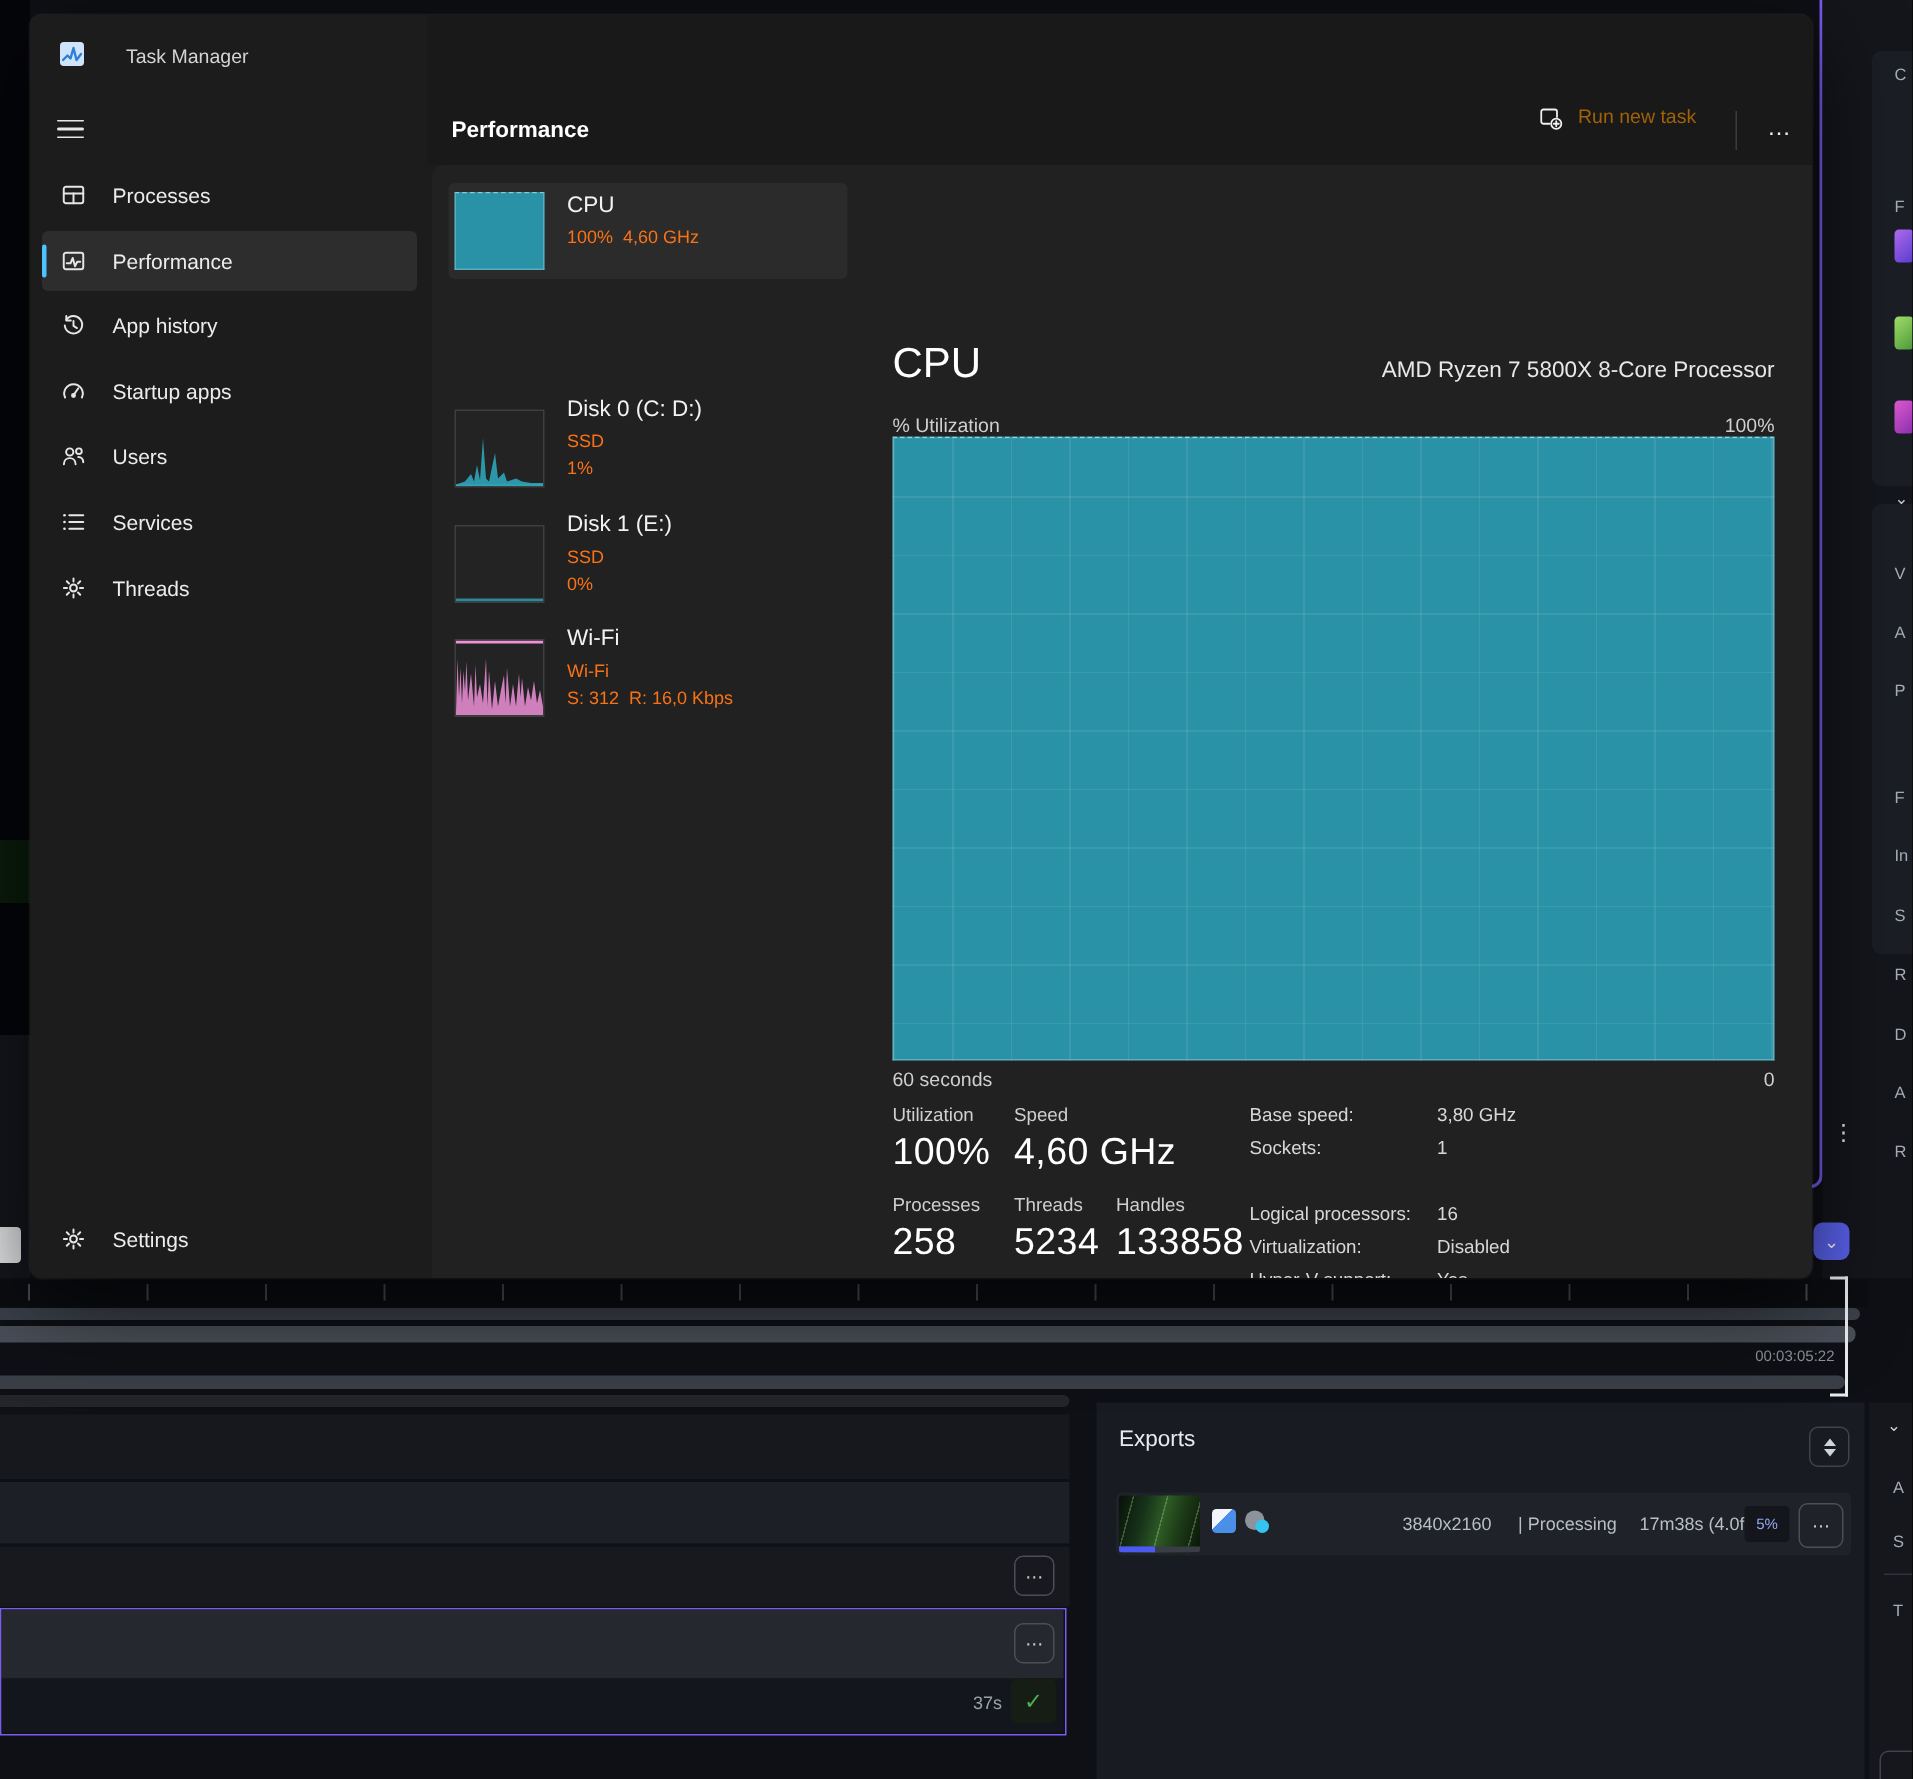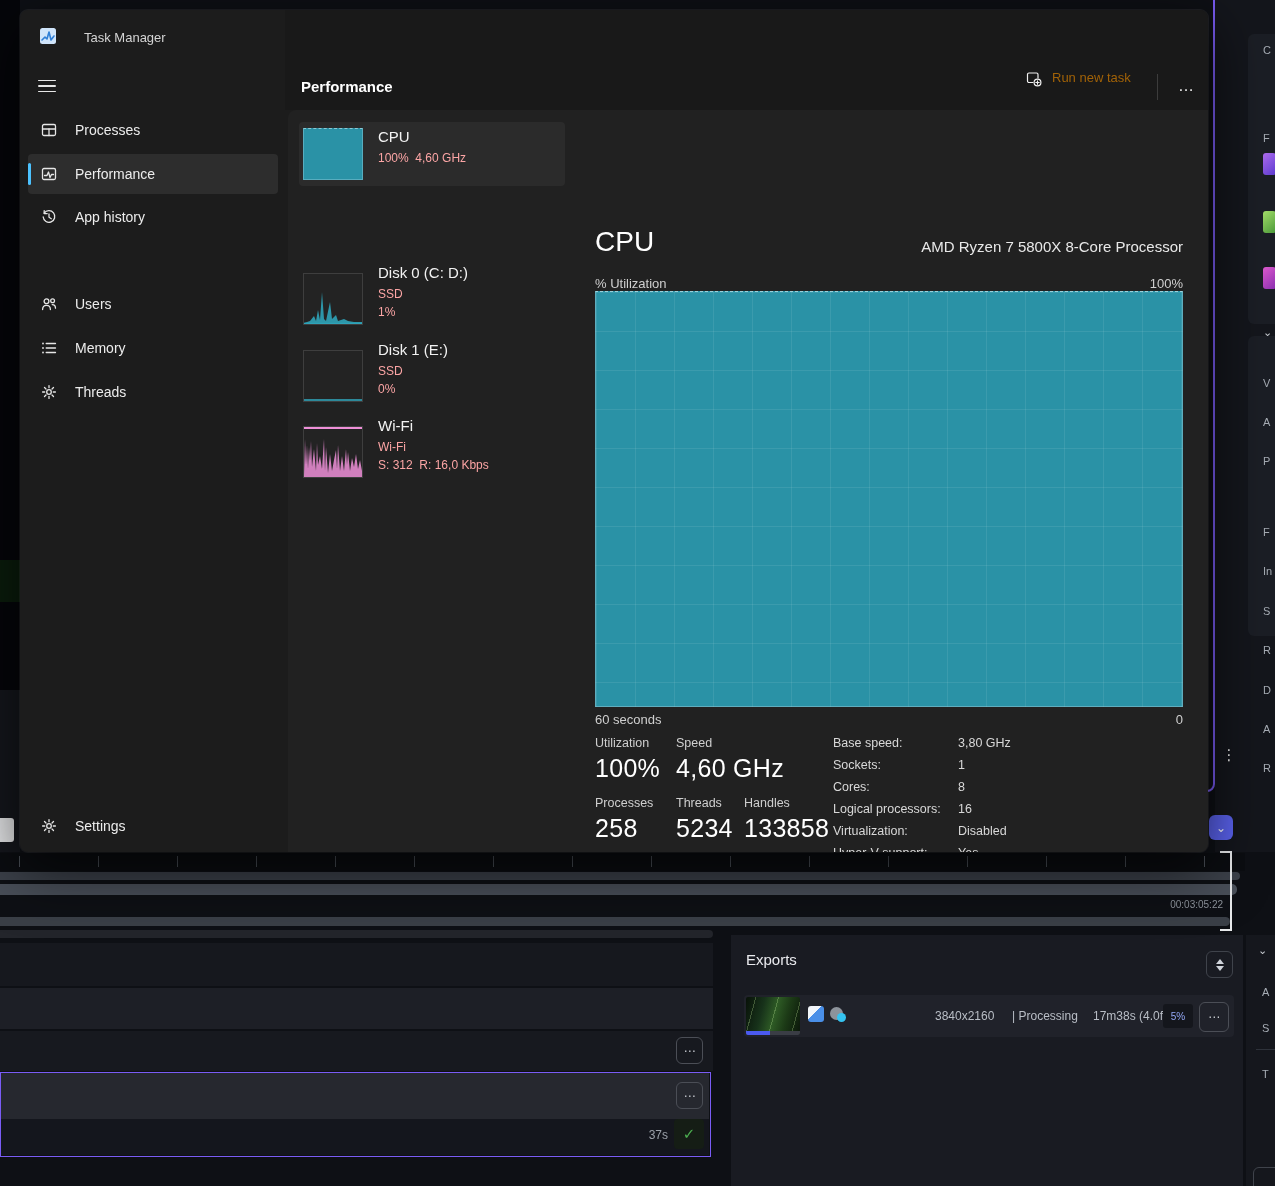--- a/index.html
+++ b/index.html
@@ -93,21 +93,21 @@
   
   .pi{position:absolute;left:11px;width:266px;border-radius:4px;}
   .pi.sel{background:#2b2b2b;}
   .thumb{position:absolute;left:4px;width:60px;height:52px;box-sizing:border-box;background:#232323;border:1px solid #3e3e3e;overflow:hidden;}
   .thumb svg{position:absolute;left:0;bottom:0;}
   .thumb-cpu{background:var(--cpu-teal,#2a92a6);border:1px solid rgba(160,215,230,.4);border-top:1px dashed rgba(225,245,250,.55);}
   .mem-bar{position:absolute;left:0;bottom:0;width:100%;height:12px;background:var(--memory-purple,#8286dd);border-top:1px solid #b0b4f2;}
   .disk1-base{position:absolute;left:0;bottom:0;width:100%;height:2px;background:rgba(47,163,184,.8);}
   .wifi-top{position:absolute;left:0;top:0;width:100%;height:2px;background:var(--wifi-pink,#ee8fd8);}
   .pname{position:absolute;left:79px;font-size:15px;color:#f2f2f2;}
-  .pline{position:absolute;left:79px;font-size:12px;color:#fca5a5;}
+  .pline{position:absolute;left:79px;font-size:12px;color:#f97316;}
 
   
   .cpu-title{position:absolute;left:307px;top:116px;font-size:28px;font-weight:300;color:#fff;}
   .cpu-proc{position:absolute;right:25px;top:128px;font-size:15px;color:#e8e8e8;}
   .ax{font-size:13px;color:#cfcfcf;}
   .chart{position:absolute;left:307px;top:181px;width:588px;height:416px;box-sizing:border-box;
     background-color:var(--cpu-teal,#2a92a6);
     background-image:repeating-linear-gradient(to right,rgba(255,255,255,.08) 0 1px,transparent 1px 39px),
                      repeating-linear-gradient(to bottom,rgba(255,255,255,.08) 0 1px,transparent 1px 39px);
     border:1px solid rgba(150,200,215,.4);border-top:1px dashed rgba(230,250,255,.6);}
@@ -254,41 +254,49 @@
 
     <div class="nav-item" style="top:187px;">
       <svg width="18" height="18" viewBox="0 0 18 18" fill="none" stroke="#e6e6e6" stroke-width="1.3" stroke-linecap="round" stroke-linejoin="round">
         <path d="M 4.2 5.2 A 5.8 5.8 0 1 1 3.2 9"></path>
           <polyline points="4.2,2.6 4.2,5.6 7.2,5.6"></polyline>
           <polyline points="9,6 9,9.3 11.3,10.7"></polyline>
       </svg>
       <span>App history</span>
     </div>
 
+    <div class="nav-item" style="top:231px;">
+      <svg width="18" height="18" viewBox="0 0 18 18" fill="none" stroke="#e6e6e6" stroke-width="1.3" stroke-linecap="round" stroke-linejoin="round">
+        <path d="M 3.4 13 A 6.2 6.2 0 1 1 14.6 13"></path>
+          <line x1="9" y1="11.4" x2="12.2" y2="6.8"></line>
+          <circle cx="9" cy="11.6" r="1" fill="#e6e6e6"></circle>
+      </svg>
+      <span>Startup apps</span>
+    </div>
 
     <div class="nav-item" style="top:274px;">
       <svg width="18" height="18" viewBox="0 0 18 18" fill="none" stroke="#e6e6e6" stroke-width="1.3" stroke-linecap="round" stroke-linejoin="round">
         <circle cx="6.5" cy="6.3" r="2.4"></circle>
           <path d="M 2.6 14.5 c 0 -2.6 1.9 -4.1 3.9 -4.1 s 3.9 1.5 3.9 4.1"></path>
           <circle cx="12.6" cy="5.8" r="1.9"></circle>
           <path d="M 12.2 9.6 c 2 0 3.3 1.6 3.3 3.6"></path>
       </svg>
       <span>Users</span>
     </div>
 
     <div class="nav-item" style="top:318px;">
       <svg width="18" height="18" viewBox="0 0 18 18" fill="none" stroke="#e6e6e6" stroke-width="1.3" stroke-linecap="round">
         <line x1="6.2" y1="4.5" x2="15.5" y2="4.5"></line>
           <line x1="6.2" y1="9" x2="15.5" y2="9"></line>
           <line x1="6.2" y1="13.5" x2="15.5" y2="13.5"></line>
         <circle cx="3" cy="4.5" r="0.9" fill="#e6e6e6" stroke="none"></circle>
           <circle cx="3" cy="9" r="0.9" fill="#e6e6e6" stroke="none"></circle>
           <circle cx="3" cy="13.5" r="0.9" fill="#e6e6e6" stroke="none"></circle>
       </svg>
-      <span>Memory</span>
+      <span>Services</span>
     </div>
 
     <div class="nav-item" style="top:362px;">
       <svg width="18" height="18" viewBox="0 0 18 18" fill="none" stroke="#e6e6e6" stroke-width="1.3" stroke-linecap="round">
         <circle cx="9" cy="9" r="2.3"></circle>
           <path d="M9 2.6 v2.1 M9 13.3 v2.1 M2.6 9 h2.1 M13.3 9 h2.1 M4.5 4.5 l1.5 1.5 M12 12 l1.5 1.5 M13.5 4.5 L12 6 M6 12 l-1.5 1.5"></path>
       </svg>
       <span>Threads</span>
     </div>
 
@@ -375,20 +383,19 @@
 
       <span class="slabel" style="left:307px;top:686px;">Processes</span>
       <span class="sval" style="left:307px;top:704px;">258</span>
       <span class="slabel" style="left:388px;top:686px;text-align:center;">Threads</span>
       <span class="sval" style="left:388px;top:704px;">5234</span>
       <span class="slabel" style="left:456px;top:686px;">Handles</span>
       <span class="sval" style="left:456px;top:704px;">133858</span>
 
       <div class="drow" style="top:626px;"><span>Base speed:</span><span class="dv">3,80 GHz</span></div>
       <div class="drow" style="top:648px;"><span>Sockets:</span><span class="dv">1</span></div>
-      <div class="drow" style="top:670px;"><span>Cores:</span><span class="dv">8</span></div>
       <div class="drow" style="top:692px;"><span>Logical processors:</span><span class="dv">16</span></div>
       <div class="drow" style="top:714px;"><span>Virtualization:</span><span class="dv">Disabled</span></div>
       <div class="drow" style="top:736px;"><span>Hyper-V support:</span><span class="dv">Yes</span></div>
 
     </div>
   </div>
 </div>
 
 </body></html>

